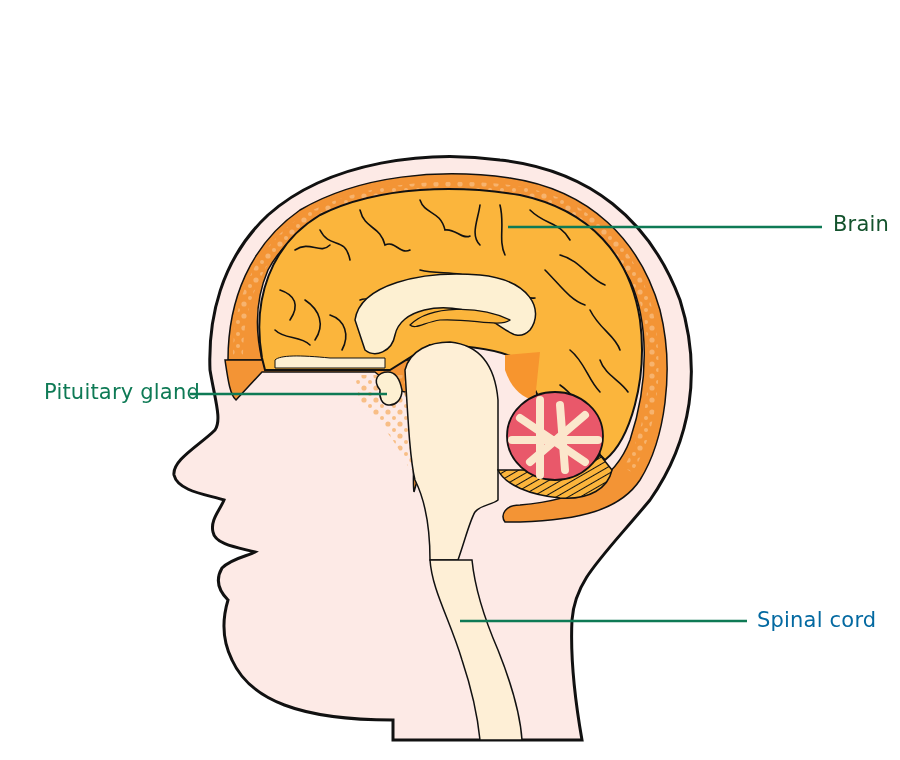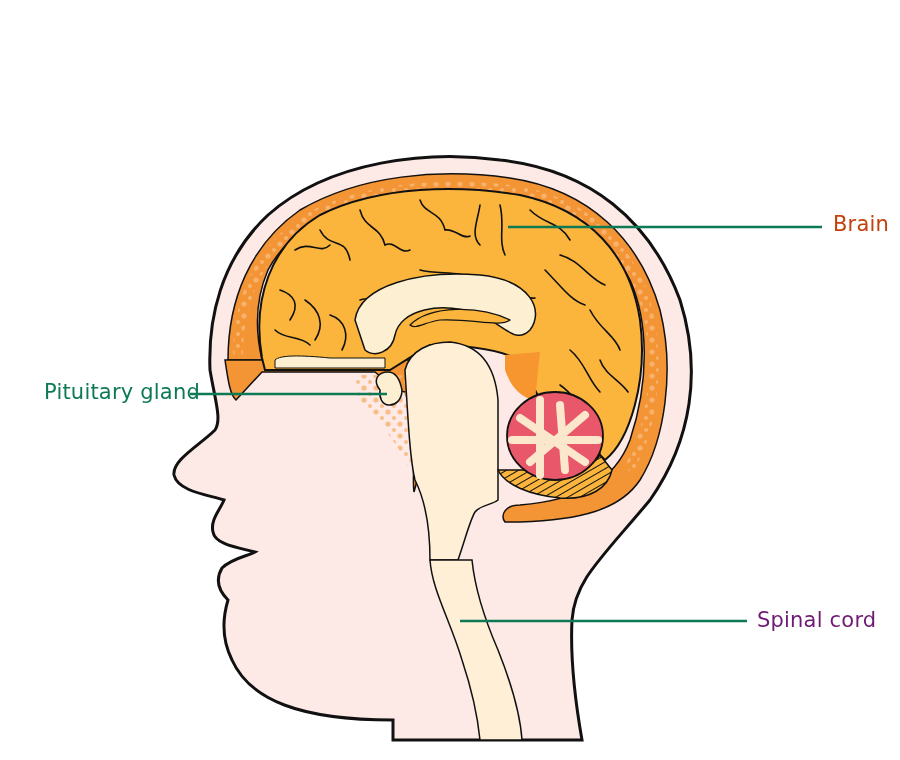--- a/index.html
+++ b/index.html
@@ -135,15 +135,15 @@
     </g>
   </g>
 
   <g stroke="#0e7a55" stroke-width="2.4">
     <line x1="508" y1="227" x2="822" y2="227"></line>
     <line x1="190" y1="394" x2="387" y2="394"></line>
     <line x1="460" y1="621" x2="747" y2="621"></line>
   </g>
 </svg>
 
-<div id="label-brain" class="label" style="color: #c2410c;">Brain</div>
+<div id="label-brain" class="label" style="color: #14532d;">Brain</div>
 <div id="label-pituitary" class="label" style="color: rgb(14, 122, 85); margin-left: 42px;">Pituitary gland</div>
-<div id="label-spinal" class="label" style="color: #701a75;">Spinal cord</div>
+<div id="label-spinal" class="label" style="color: #0369a1;">Spinal cord</div>
 
 </body></html>

